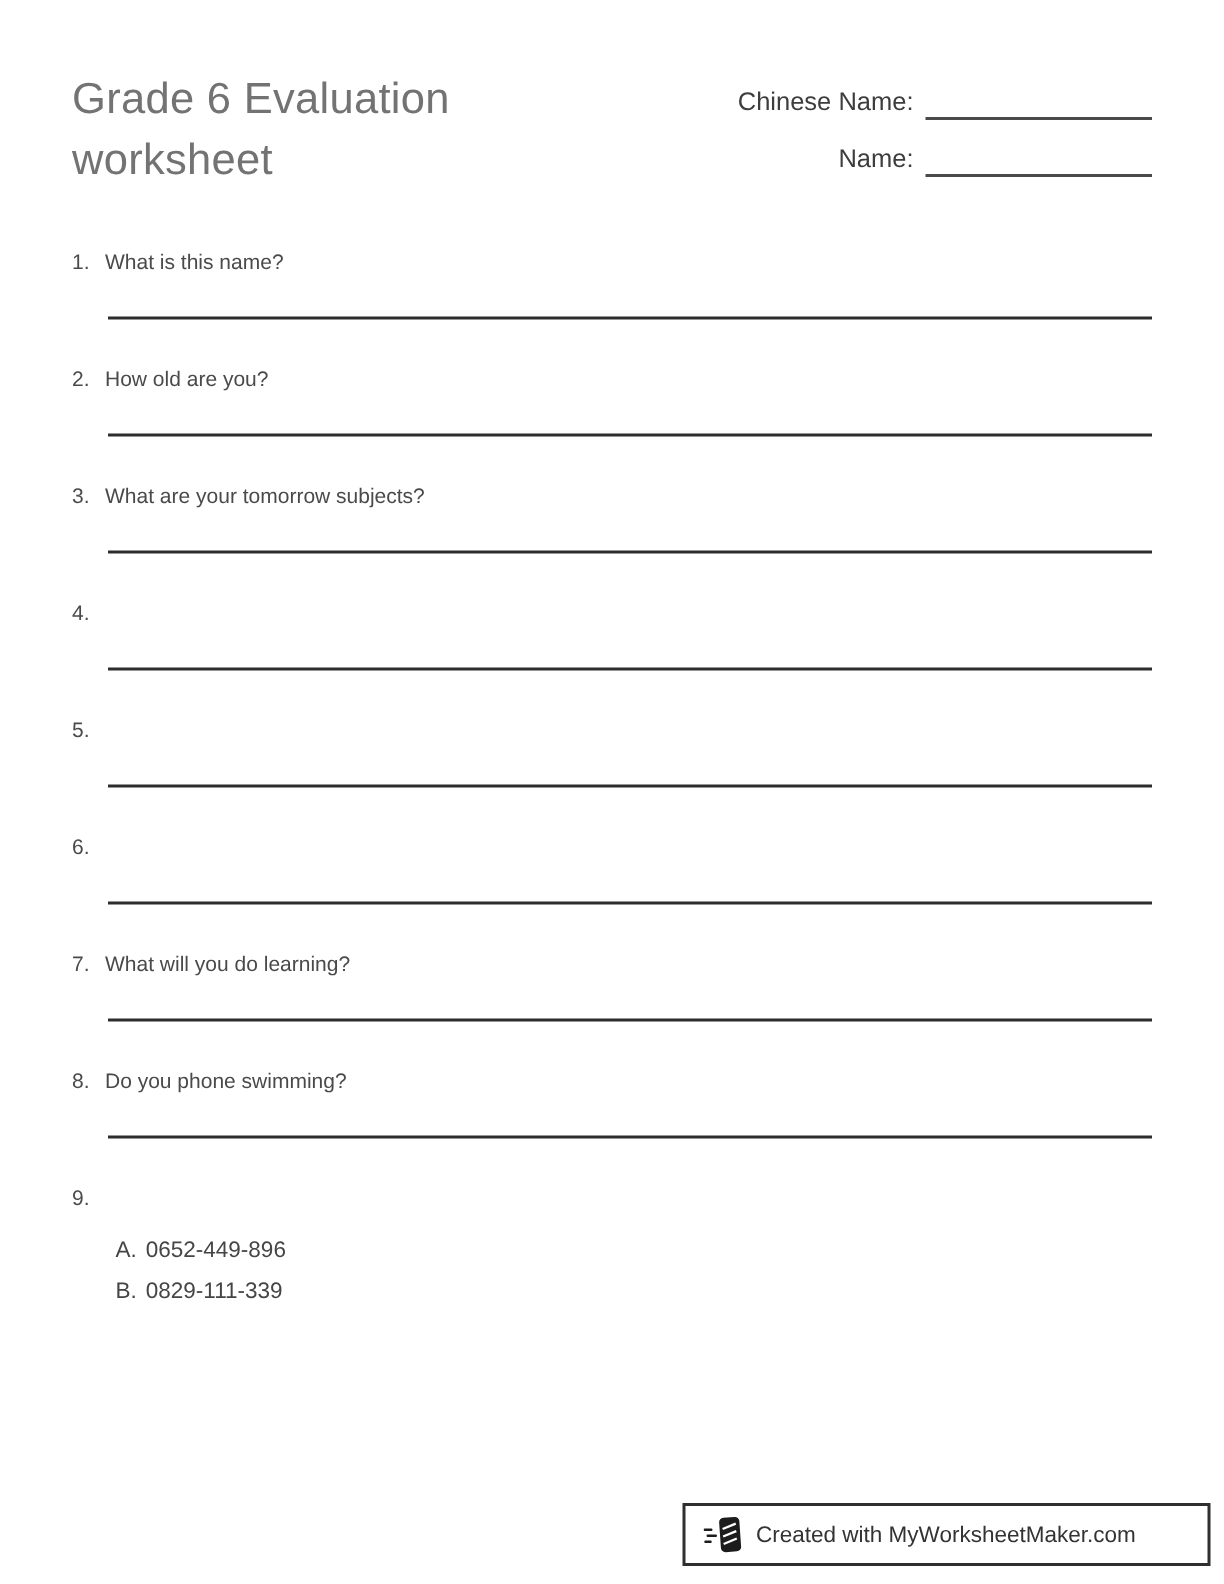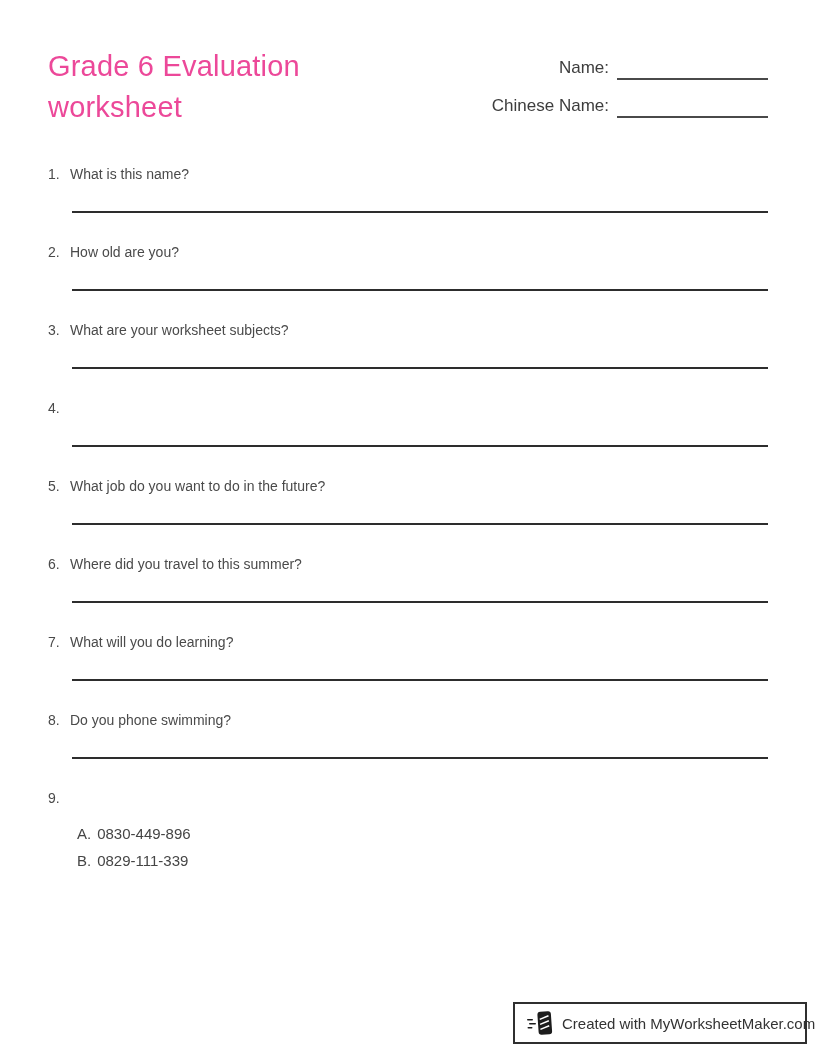--- a/index.html
+++ b/index.html
@@ -20,21 +20,21 @@
   
   .header {
     display: flex;
     align-items: flex-start;
   }
   .doc-title {
     width: 370px;
     font-size: 29px;
     line-height: 41px;
     font-weight: 400;
-    color: #ec4899;
+    color: #737373;
     letter-spacing: 0.2px;
   }
   .name-fields {
     margin-left: auto;
     padding-top: 6px;
   }
   .field-row {
     display: flex;
     justify-content: flex-end;
     align-items: flex-end;
@@ -84,21 +84,21 @@
     line-height: 20px;
     color: #454545;
     margin-bottom: 7px;
   }
   .sub-label { margin-right: 6px; }
   
   .footer-badge {
     position: absolute;
     right: 9px;
     bottom: 12px;
-    width: 294px;
+    width: 352px;
     height: 42px;
     border: 2px solid #2f2f2f;
     background: #ffffff;
     display: flex;
     align-items: center;
     padding: 0 12px;
   }
   .logo-icon {
     width: 27px;
     height: 28px;
@@ -114,27 +114,27 @@
 </head>
 <body>
 
 <div class="page">
 
   <div class="header">
     <div class="doc-title">Grade 6 Evaluation worksheet</div>
 
     <div class="name-fields">
       <div class="field-row">
+        <span class="field-label">Chinese Name:</span>
+        <span class="blank-line"></span>
+      </div>
+      <div class="field-row">
         <span class="field-label">Name:</span>
         <span class="blank-line"></span>
       </div>
-      <div class="field-row">
-        <span class="field-label">Chinese Name:</span>
-        <span class="blank-line"></span>
-      </div>
     </div>
   </div>
 
   <div class="questions">
     <div class="question-block">
       <div class="q-row">
         <span class="q-num">1.</span>
         <span class="q-text">What is this name?</span>
       </div>
       <div class="answer-line"></div>
@@ -146,47 +146,45 @@
         <span class="q-num">2.</span>
         <span class="q-text">How old are you?</span>
       </div>
       <div class="answer-line"></div>
 
     </div>
 
     <div class="question-block">
       <div class="q-row">
         <span class="q-num">3.</span>
-        <span class="q-text">What are your worksheet subjects?</span>
+        <span class="q-text">What are your tomorrow subjects?</span>
       </div>
       <div class="answer-line"></div>
 
     </div>
 
     <div class="question-block">
       <div class="q-row">
         <span class="q-num">4.</span>
       </div>
       <div class="answer-line"></div>
 
     </div>
 
     <div class="question-block">
       <div class="q-row">
         <span class="q-num">5.</span>
-        <span class="q-text">What job do you want to do in the future?</span>
       </div>
       <div class="answer-line"></div>
 
     </div>
 
     <div class="question-block">
       <div class="q-row">
         <span class="q-num">6.</span>
-        <span class="q-text">Where did you travel to this summer?</span>
       </div>
       <div class="answer-line"></div>
 
     </div>
 
     <div class="question-block">
       <div class="q-row">
         <span class="q-num">7.</span>
         <span class="q-text">What will you do learning?</span>
       </div>
@@ -204,21 +202,21 @@
     </div>
 
     <div class="question-block">
       <div class="q-row">
         <span class="q-num">9.</span>
       </div>
 
       <div class="sub-answers">
           <div class="sub-item">
             <span class="sub-label">A.</span>
-            <span>0830-449-896</span>
+            <span>0652-449-896</span>
           </div>
           <div class="sub-item">
             <span class="sub-label">B.</span>
             <span>0829-111-339</span>
           </div>
         </div>
     </div>
   </div>
 
   <div class="footer-badge">

